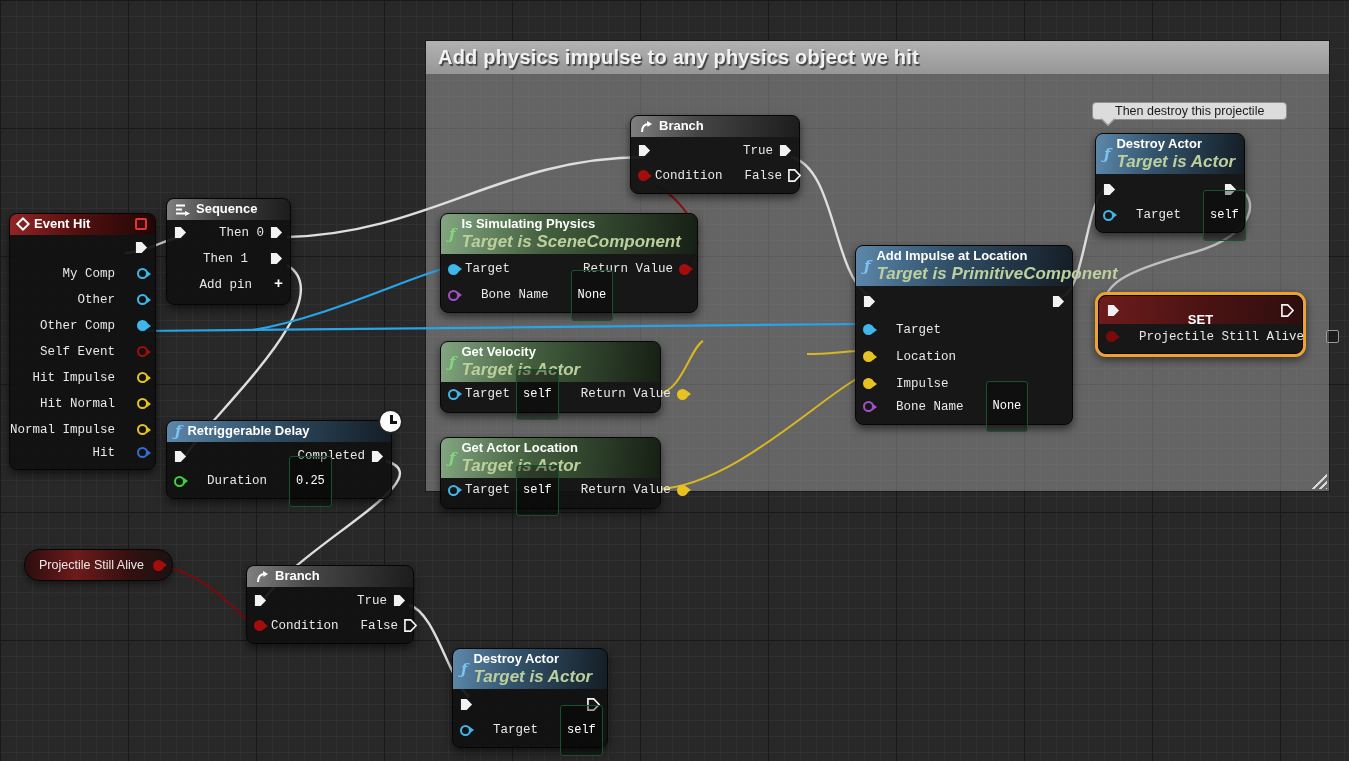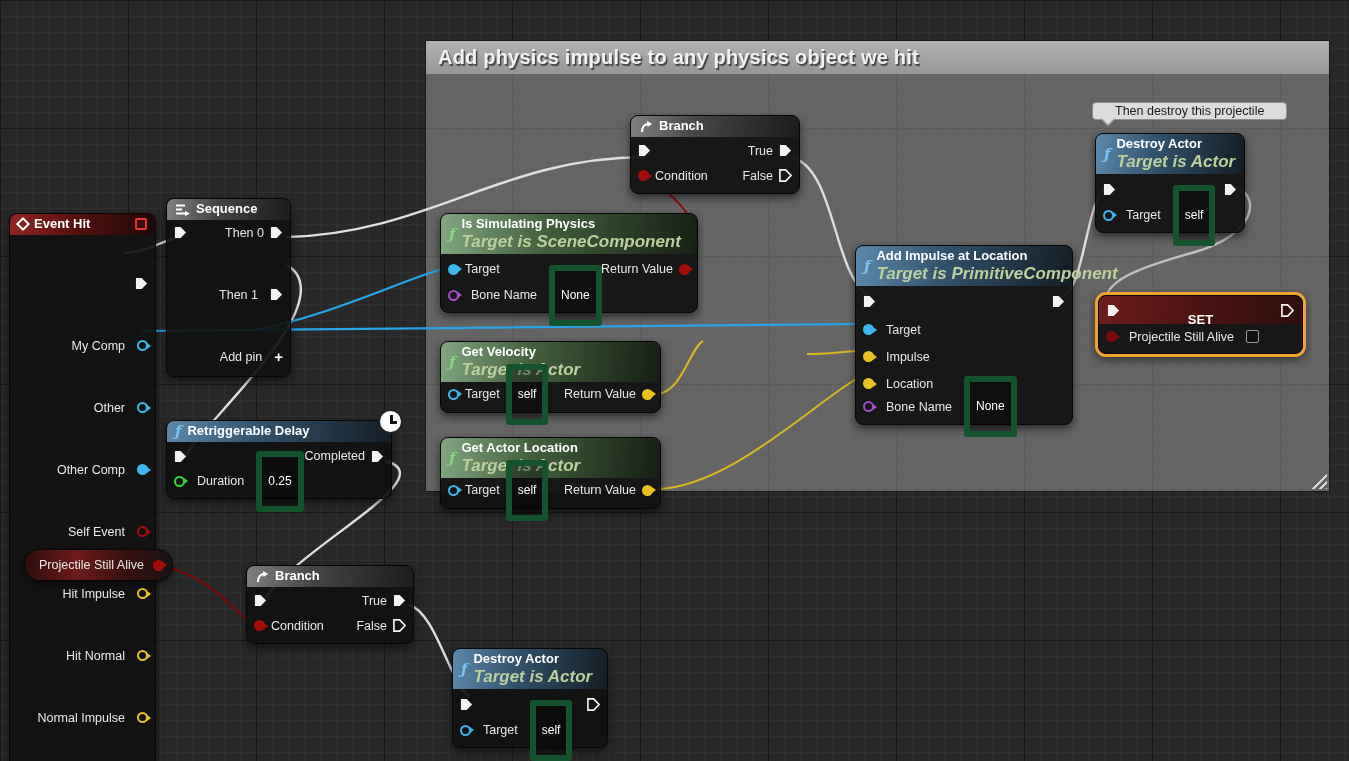--- a/index.html
+++ b/index.html
@@ -34,35 +34,35 @@
   .hdr{ border-radius:7px 7px 0 0; padding:3px 8px; display:flex; align-items:center; gap:6px; }
   .hdr .title{ font-weight:bold; font-size:13px; color:#fff; flex:1; line-height:1.15; white-space:nowrap; }
   .hdr .sub{ font-style:italic; font-weight:bold; font-size:17px; color:#bccf9d; }
   .hdr-blue { background:linear-gradient(95deg,#5d88ab 0%,#33536c 40%,#141d25 100%); }
   .hdr-green{ background:linear-gradient(95deg,#83a681 0%,#44603f 40%,#161f14 100%); }
   .hdr-gray { background:linear-gradient(95deg,#808080 0%,#454545 40%,#1c1c1c 100%); }
   .hdr-event{ background:linear-gradient(95deg,#932424 0%,#55100f 45%,#1e0707 100%); }
   .hdr-set  { background:linear-gradient(95deg,#6e1c1c 0%,#4c1313 50%,#2e0e0e 100%); border-radius:8px 8px 0 0; }
   .fic{ font-family:"DejaVu Serif",serif; font-style:italic; font-weight:bold; font-size:15px; line-height:1; }
   .fic.b{ color:#7cc4f0; } .fic.g{ color:#7fd87f; }
-  .prow{ display:flex; align-items:center; gap:12px; padding:0 7px; height:26px; }
-  .r-out{ justify-content:flex-end;margin-top:36px; }
+  .prow{ display:flex; align-items:center; gap:22px; padding:0 7px; height:26px;font-family:Liberation Mono, monospace; }
+  .r-out{ justify-content:flex-end; }
   .r-both{ justify-content:space-between; }
   .plabel{ white-space:nowrap; color:#e8e8e8; }
   
   .xp{ width:13px; height:13px; flex:none; }
   .xp path{ fill:#f2f2f2; }
   .xp.h path{ fill:none; stroke:#f2f2f2; stroke-width:1.8px; }
   
   .dpin{ width:11px; height:11px; border-radius:50%; flex:none; position:relative;
     border:2.5px solid var(--c); }
   .dpin.filled{ background:var(--c); }
   .dpin::after{ content:""; position:absolute; left:8px; top:.5px;
     border-left:4px solid var(--c); border-top:3.5px solid transparent; border-bottom:3.5px solid transparent; }
-  .vbox{ border:6px solid #14532d; border-radius:3px; background:rgba(0,0,0,.35); padding:16px 6px;
+  .vbox{ border:1px solid #14532d; border-radius:3px; background:rgba(0,0,0,.35); padding:16px 6px;
     font-size:12px; line-height:17px; color:#fff; white-space:nowrap; }
   
   .ic-diamond{ width:10px; height:10px; border:2px solid #fff; transform:rotate(45deg); flex:none; }
   .ic-redsq{ width:12px; height:12px; border:2px solid #e23535; border-radius:2px; background:#3c0a0a; flex:none; }
   .plus{ color:#fff; font-weight:bold; font-size:15px; line-height:1; }
   .plus::after{ content:"+"; }
   .clock{ position:absolute; right:-12px; top:-12px; width:25px; height:25px; border-radius:50%;
     background:#fdfdfd; border:2px solid #222; z-index:4; }
   .clock::before{ content:""; position:absolute; left:10px; top:4px; width:2.5px; height:8px; background:#111; }
   .clock::after{ content:""; position:absolute; left:10px; top:10px; width:7px; height:2.5px; background:#111; }
@@ -334,25 +334,25 @@
       <svg class="xp" viewBox="0 0 14 14">
           <path d="M1 1h6.2L13 7l-5.8 6H1z"></path>
         </svg>
     </div>
     <div class="prow" style="height:27px;">
       <span class="dpin filled" style="--c:#3fb7ec"></span>
       <span class="plabel">Target</span>
     </div>
     <div class="prow" style="height:27px;">
       <span class="dpin filled" style="--c:#e6c322"></span>
-      <span class="plabel">Impulse</span>
+      <span class="plabel">Location</span>
     </div>
     <div class="prow" style="height:27px;">
       <span class="dpin filled" style="--c:#e6c322"></span>
-      <span class="plabel">Location</span>
+      <span class="plabel">Impulse</span>
     </div>
     <div class="prow" style="height:27px;padding-bottom:8px;">
       <span class="dpin" style="--c:#a24fc8"></span>
       <span class="plabel">Bone Name</span>
       <span class="vbox">None</span>
     </div>
   </div>
 
   <div class="node" style="left:1095px;top:133px;width:150px;">
     <div class="hdr hdr-blue">

